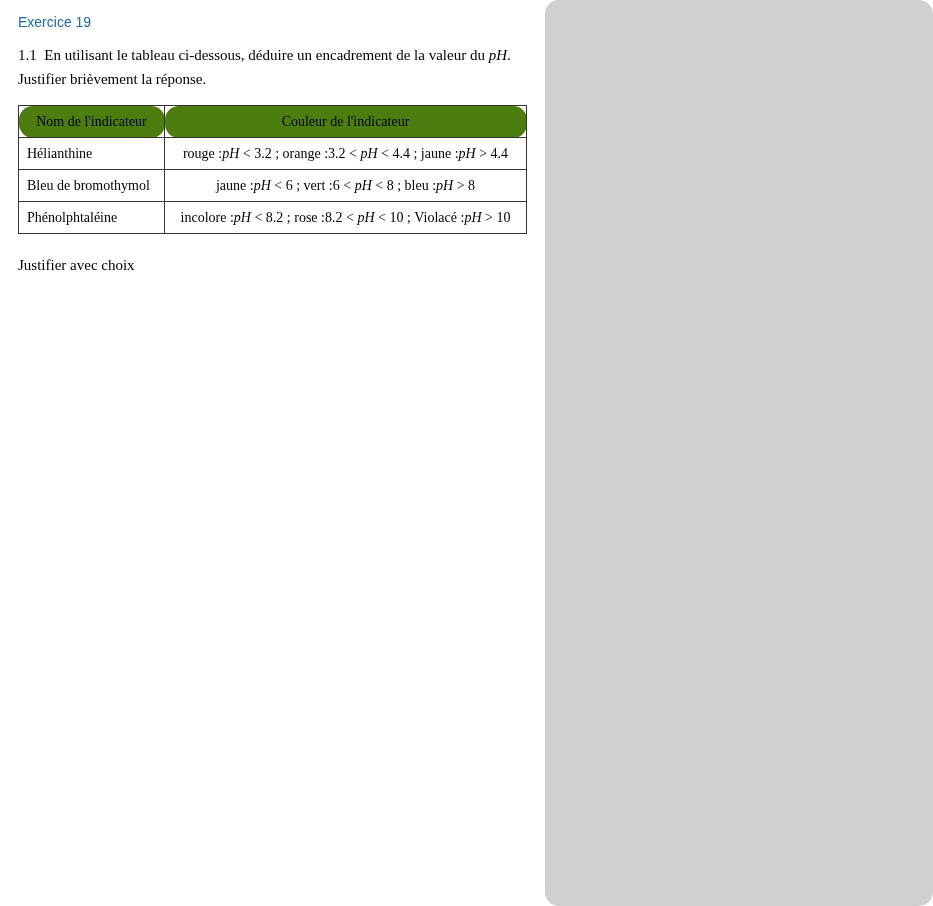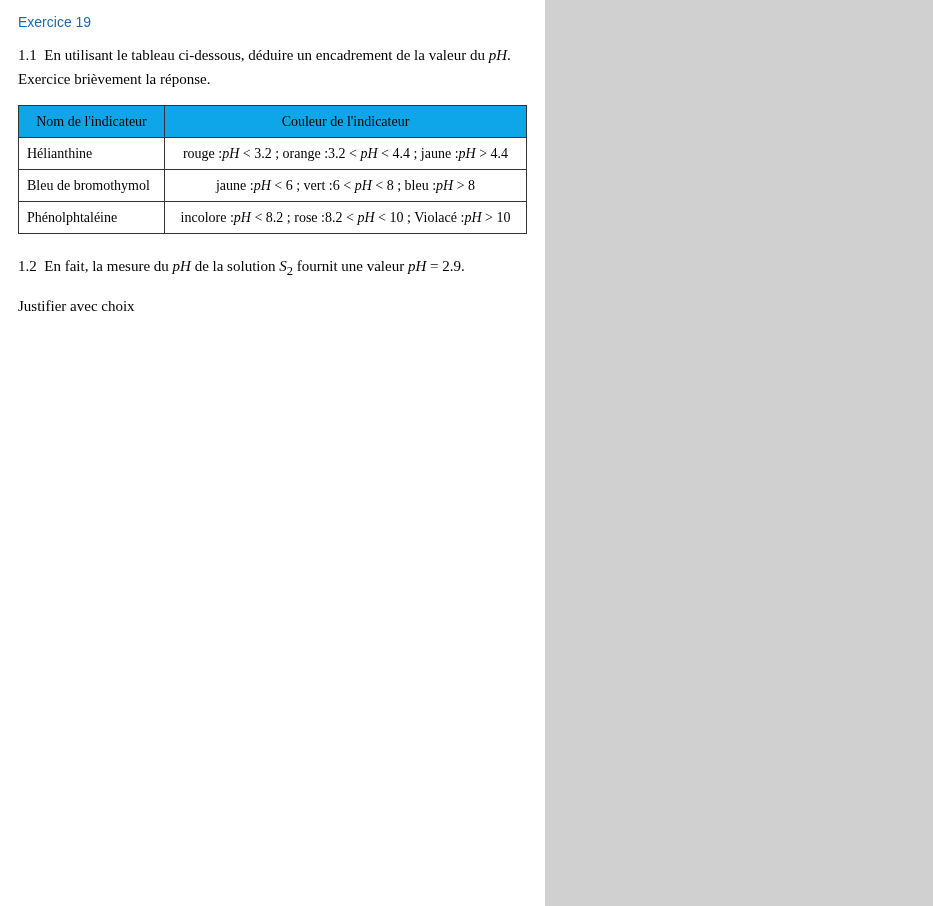--- a/index.html
+++ b/index.html
@@ -1,18 +1,19 @@
 <!DOCTYPE html>
 <html><head>
   <meta charset="utf-8">
   <style>
     * {
       margin: 0;
       padding: 0;
       box-sizing: border-box;
+      border-radius: 14px;
     }
 
     body {
       width: 933px;
       height: 906px;
       font-family: Georgia, 'Times New Roman', serif;
       font-size: 15px;
       line-height: 1.5;
       background: #fff;
       overflow: hidden;
@@ -72,21 +73,21 @@
 
     .indicator-table th,
     .indicator-table td {
       border: 1px solid #333;
       padding: 5px 8px;
       text-align: center;
     }
 
     .indicator-table th {
       font-weight: normal;
-      background: #0ea5e9;
+      background: #4d7c0f;
     }
 
     .indicator-table td:first-child {
       text-align: left;
     }
 
     .section-1-2 {
       margin-bottom: 14px;
     }
 
@@ -106,21 +107,21 @@
   <div class="left-panel">
 
     <div class="exercise-title">Exercice 19</div>
 
 
     <div class="section-heading">
       1.1&nbsp; En utilisant le tableau ci-dessous, déduire un encadrement de la valeur du <em>pH</em>.
     </div>
 
     <div class="paragraph">
-      Exercice brièvement la réponse.
+      Justifier brièvement la réponse.
     </div>
 
     <table class="indicator-table">
       <thead>
         <tr>
           <th>Nom de l'indicateur</th>
           <th>Couleur de l'indicateur</th>
         </tr>
       </thead>
       <tbody>
@@ -139,23 +140,20 @@
         <tr>
           <td>Phénolphtaléine</td>
           <td>
             incolore&nbsp;:<em>pH</em>&nbsp;&lt;&nbsp;8.2&nbsp;;&nbsp;rose&nbsp;:8.2&nbsp;&lt;&nbsp;<em>pH</em>&nbsp;&lt;&nbsp;10&nbsp;;&nbsp;Violacé&nbsp;:<em>pH</em>&nbsp;&gt;&nbsp;10
           </td>
         </tr>
       </tbody>
     </table>
 
     <div class="section-1-2">
-      <div class="paragraph">
-        1.2&nbsp; En fait, la mesure du <em>pH</em> de la solution <em>S</em><sub>2</sub> fournit une valeur <em>pH</em>&nbsp;=&nbsp;2.9.
-      </div>
 
     </div>
 
     <div class="section-1-3">
 
       <div class="justify-text">
         Justifier avec choix
       </div>
     </div>
 

